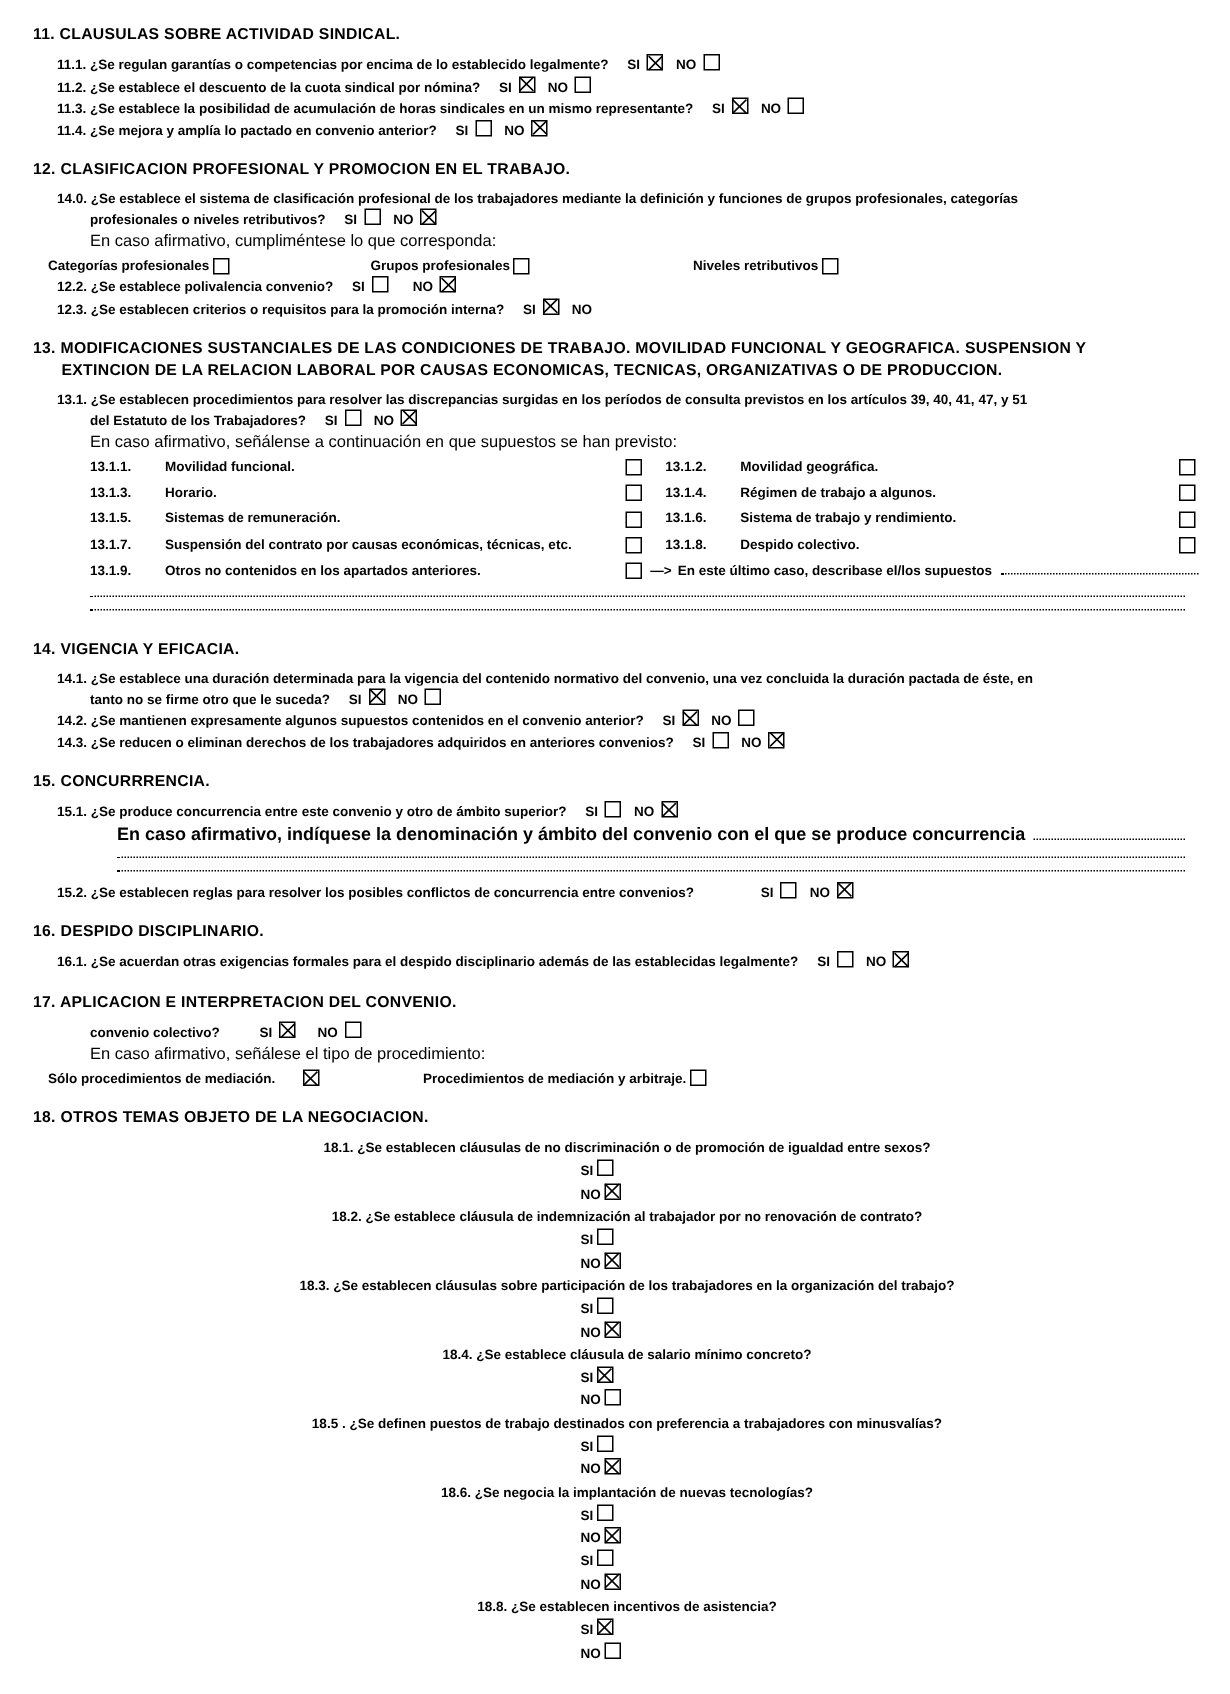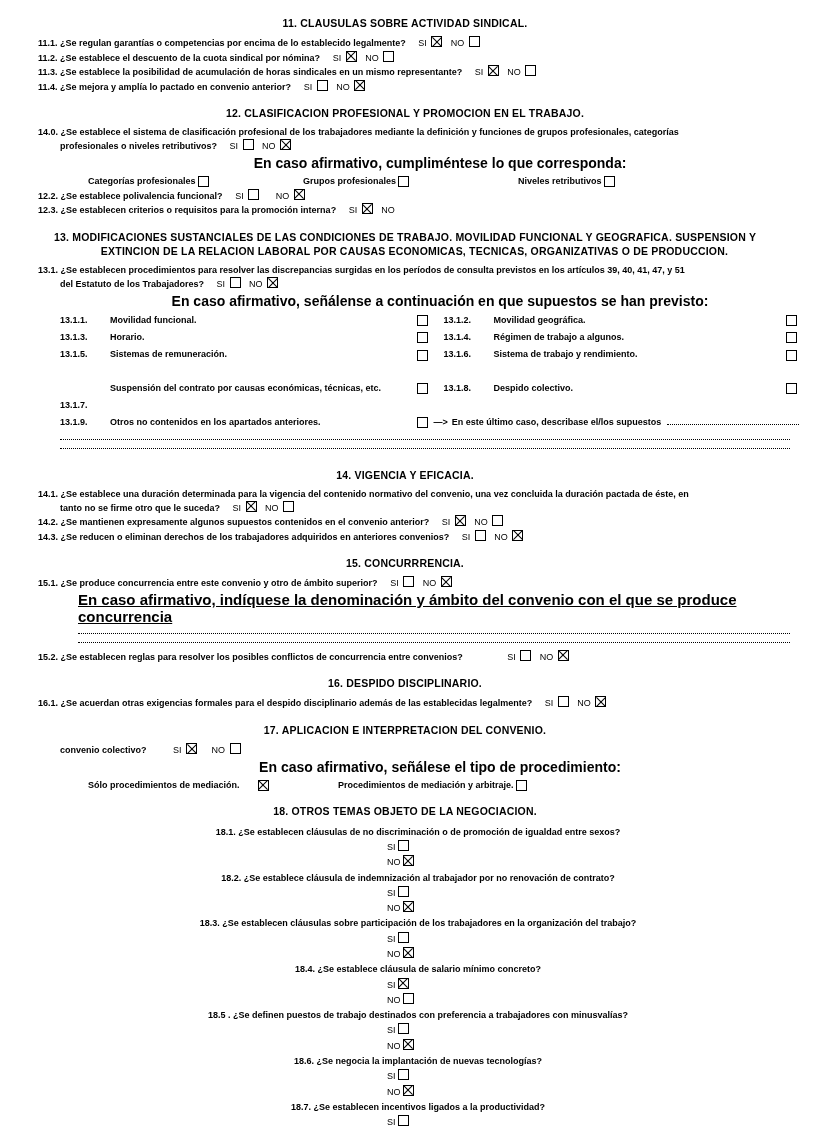--- a/index.html
+++ b/index.html
@@ -26,21 +26,20 @@
     font-size: 10.5px;
     font-weight: bold;
     letter-spacing: 0.2px;
     margin: 0;
     padding: 0;
     line-height: 1.35;
   }
   .sec-wrap {
     padding-left: 22px;
     padding-right: 32px;
-    text-align: center;
   }
   .q {
     font-size: 9px;
     font-weight: bold;
     line-height: 1.5;
     padding-left: 38px;
     padding-right: 18px;
   }
   .q2 {
     font-size: 9px;
@@ -72,44 +71,42 @@
     top: 50%;
     width: 13px;
     height: 1px;
     background: #000;
     transform-origin: center;
   }
   .box.x::before { transform: translate(-50%, -50%) rotate(45deg); }
   .box.x::after  { transform: translate(-50%, -50%) rotate(-45deg); }
   .lbl {
     font-size: 9px;
-    font-weight: normal;
+    font-weight: bold;
     margin-left: 4px;
   }
   .ans {
     white-space: nowrap;
     display: inline-block;
     margin-left: 6px;
   }
   .spacer-sm { height: 6px; }
   .spacer-md { height: 12px; }
   .subnote {
-    font-size: 14px;
-    font-weight: bold;
+    font-size: 11px;
+    font-weight: normal;
     padding-left: 60px;
     line-height: 1.5;
-    text-align: center;
   }
   .opt-row {
     font-size: 9px;
     font-weight: bold;
-    padding-left: 44px;
+    padding-left: 32px;
     display: flex;
     line-height: 1.6;
-    margin-left: 44px;
   }
   .opt-cell { display: flex; align-items: center; }
   .dotted {
     border-bottom: 1px dotted #000;
     display: block;
     height: 1px;
     margin: 7px 0;
   }
   .two-col {
     display: flex;
@@ -234,21 +231,21 @@
       <span class="box"></span>
     </div>
     <div class="opt-cell">
       <span>Niveles retributivos</span>
       <span class="box"></span>
     </div>
   </div>
 
   <div class="q">
     <span>12.2.</span>
-    <span>¿Se establece polivalencia funcional?</span>
+    <span>¿Se establece polivalencia convenio?</span>
     <span class="ans">
       <span class="lbl">SI</span>
       <span class="box"></span>
       <span class="lbl" style="margin-left:12px;">NO</span>
       <span class="box x"></span>
     </span>
   </div>
 
   <div class="q">
     <span>12.3.</span>
@@ -322,21 +319,21 @@
     <div class="c">
       <span class="txt" style="width:50px; margin-left:14px;">13.1.6.</span>
       <span class="txt">Sistema de trabajo y rendimiento.</span>
       <span class="fill"></span>
       <span class="box"></span>
     </div>
   </div>
 
   <div class="two-col">
     <div class="c">
-      <span class="txt" style="width:50px;margin-top:33px;">13.1.7.</span>
+      <span class="txt" style="width:50px;">13.1.7.</span>
       <span class="txt">Suspensión del contrato por causas económicas, técnicas, etc.</span>
       <span class="fill"></span>
       <span class="box"></span>
     </div>
     <div class="c">
       <span class="txt" style="width:50px; margin-left:14px;">13.1.8.</span>
       <span class="txt">Despido colectivo.</span>
       <span class="fill"></span>
       <span class="box"></span>
     </div>
@@ -413,21 +410,21 @@
     <span>¿Se produce concurrencia entre este convenio y otro de ámbito superior?</span>
     <span class="ans">
       <span class="lbl">SI</span>
       <span class="box"></span>
       <span class="lbl">NO</span>
       <span class="box x"></span>
     </span>
   </div>
 
   <div style="display:flex; align-items:flex-end; padding-left:78px; padding-right:30px;">
-    <span class="plain" style="font-size:15px; font-weight:bold;text-decoration:underline;">En caso afirmativo, indíquese la denominación y ámbito del convenio con el que se produce concurrencia</span>
+    <span class="plain" style="font-size:12px; font-weight:bold;">En caso afirmativo, indíquese la denominación y ámbito del convenio con el que se produce concurrencia</span>
     <span class="dots-inline"></span>
   </div>
   <div style="padding-left:78px; padding-right:30px;">
     <span class="dotted"></span>
     <span class="dotted"></span>
   </div>
 
   <div class="q">
     <span>15.2.</span>
     <span>¿Se establecen reglas para resolver los posibles conflictos de concurrencia entre convenios?</span>
@@ -539,24 +536,20 @@
   <div class="q-list-row">
     <span class="qt">
       <span>18.6.</span>
       <span>¿Se negocia la implantación de nuevas tecnologías?</span>
     </span>
     <span class="si"><span class="lbl">SI</span><span class="box"></span></span>
     <span class="no"><span class="lbl">NO</span><span class="box x"></span></span>
   </div>
 
   <div class="q-list-row">
-    <span class="qt">
-      <span>18.7.</span>
-      <span>¿Se establecen incentivos ligados a la productividad?</span>
-    </span>
     <span class="si"><span class="lbl">SI</span><span class="box"></span></span>
     <span class="no"><span class="lbl">NO</span><span class="box x"></span></span>
   </div>
 
   <div class="q-list-row">
     <span class="qt">
       <span>18.8.</span>
       <span>¿Se establecen incentivos de asistencia?</span>
     </span>
     <span class="si"><span class="lbl">SI</span><span class="box x"></span></span>

